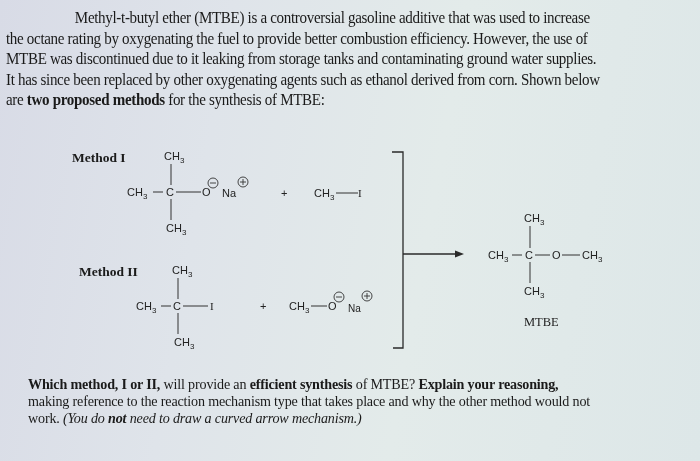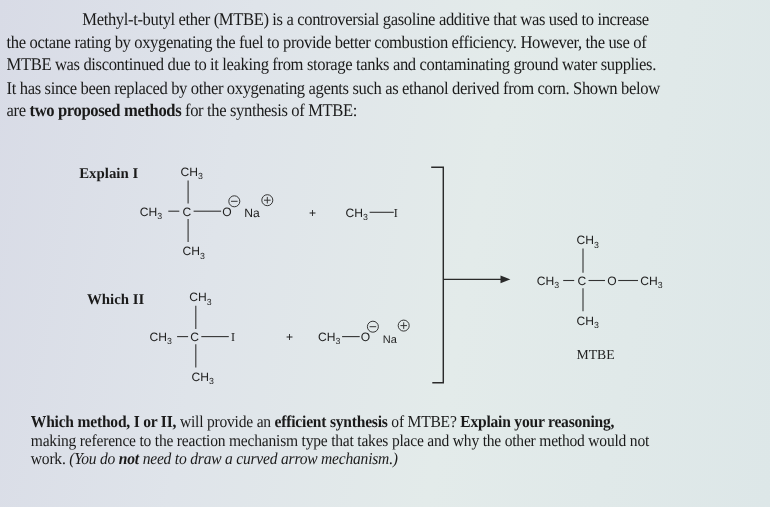--- a/index.html
+++ b/index.html
@@ -35,22 +35,22 @@
 <body>
 
 <div class="intro">
   <div><span class="indent"></span><span>Methyl-t-butyl ether (MTBE) is a controversial gasoline additive that was used to increase</span></div>
   <div>the octane rating by oxygenating the fuel to provide better combustion efficiency. However, the use of</div>
   <div>MTBE was discontinued due to it leaking from storage tanks and contaminating ground water supplies.</div>
   <div>It has since been replaced by other oxygenating agents such as ethanol derived from corn. Shown below</div>
   <div><span>are </span><b>two proposed methods</b><span> for the synthesis of MTBE:</span></div>
 </div>
 
-<div class="method-label" style="left:72px; top:150px;">Explain I</div>
-<div class="method-label" style="left:79px; top:264px;">Which II</div>
+<div class="method-label" style="left:72px; top:150px;">Method I</div>
+<div class="method-label" style="left:79px; top:264px;">Method II</div>
 
 <svg class="diagram" width="700" height="461" viewBox="0 0 700 461">
 
   <g font-size="11">
     <text x="164" y="160"><tspan>CH</tspan><tspan dy="3" font-size="8">3</tspan></text>
     <line x1="171" y1="164" x2="171" y2="185" stroke="#333" stroke-width="1"></line>
     <text x="127" y="196"><tspan>CH</tspan><tspan dy="3" font-size="8">3</tspan></text>
     <line x1="153" y1="192" x2="163" y2="192" stroke="#333" stroke-width="1"></line>
     <text x="166" y="196"><tspan>C</tspan></text>
     <line x1="176" y1="192" x2="201" y2="192" stroke="#333" stroke-width="1"></line>

